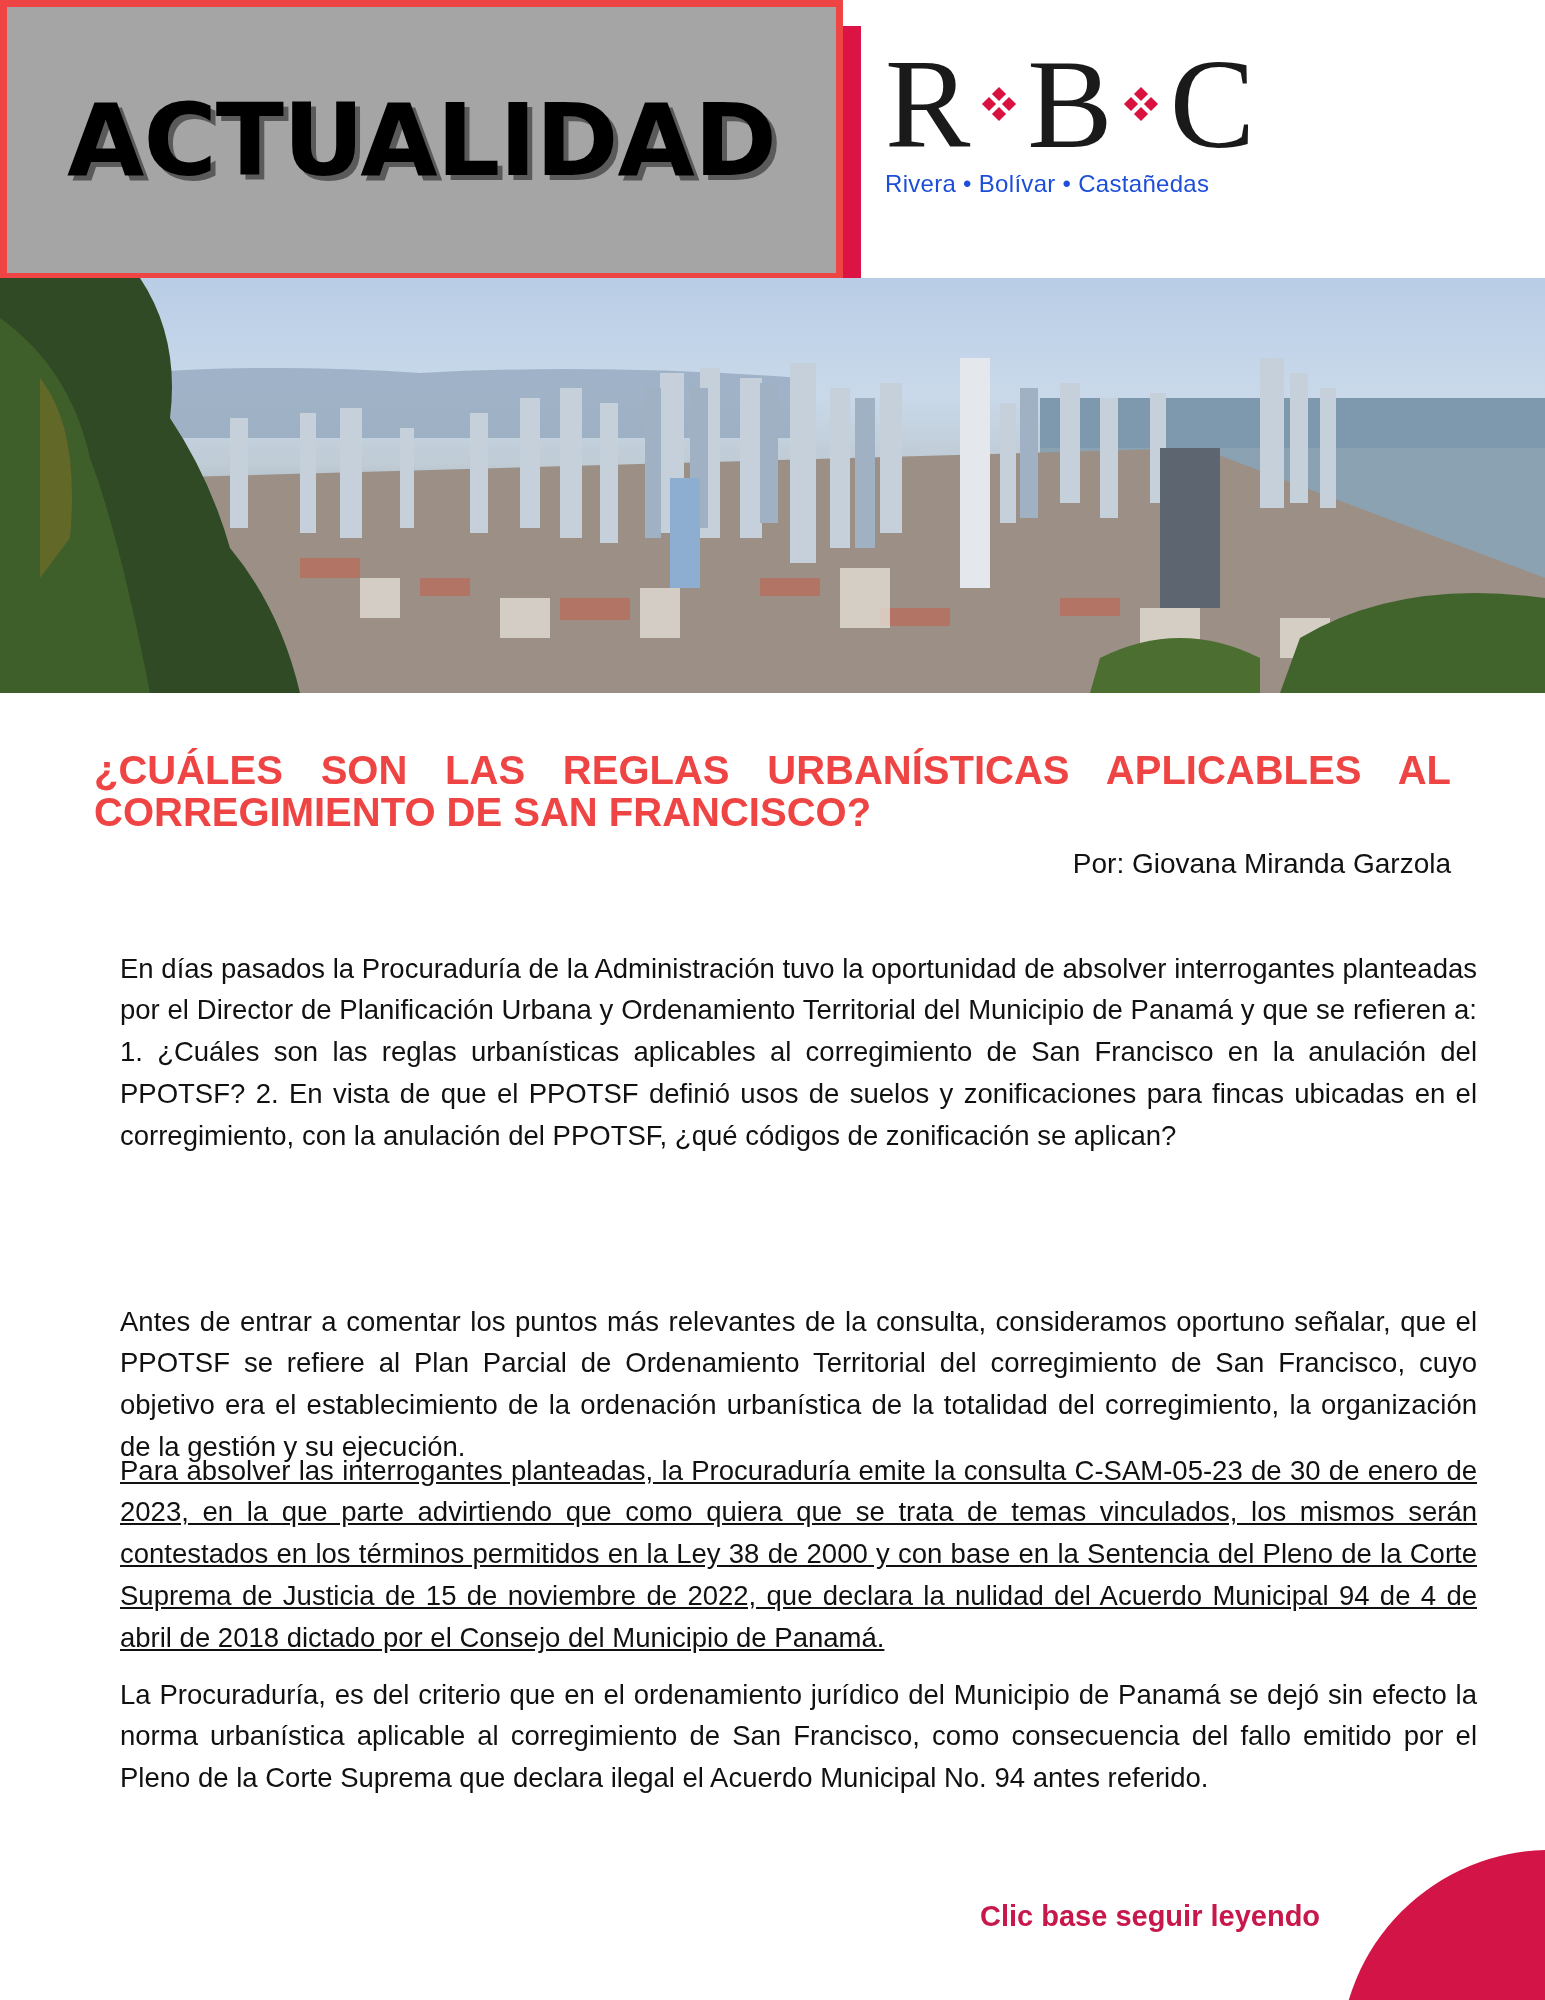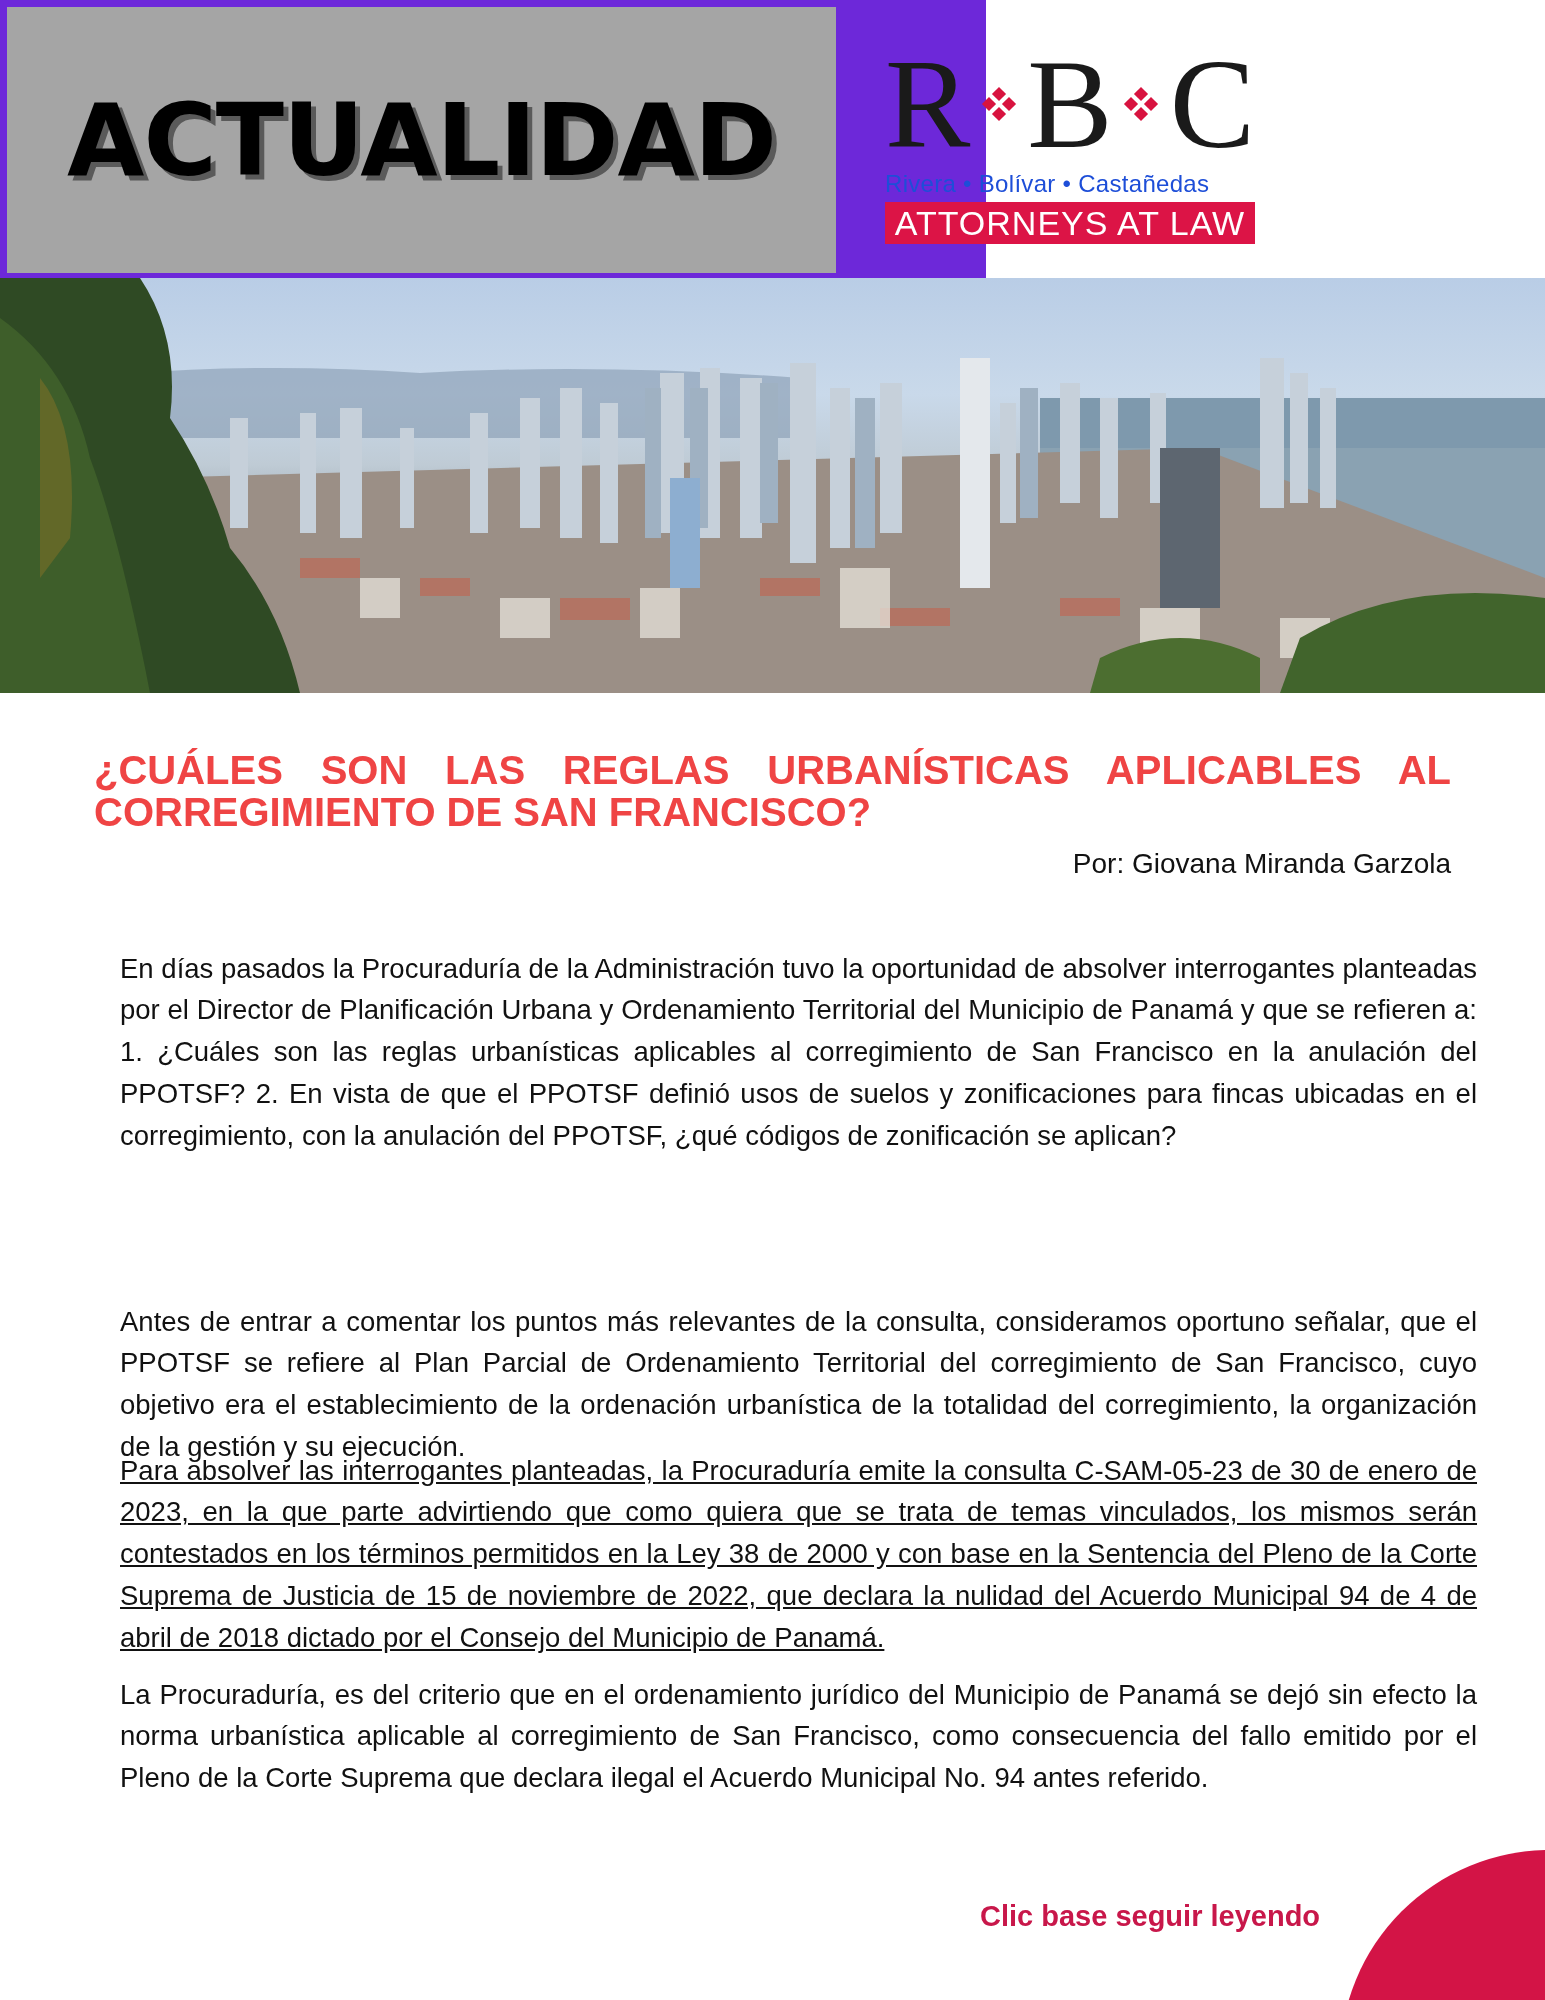--- a/index.html
+++ b/index.html
@@ -1,21 +1,21 @@
 <!DOCTYPE html>
 <html><head>
 <meta charset="utf-8">
 <style>
   html, body { margin:0; padding:0; }
   body { width:1545px; height:2000px; position:relative; overflow:hidden; background:#ffffff;
          font-family:"Liberation Sans", sans-serif; color:#111; }
 
   
   .hdr-red { position:absolute; left:26px; top:26px; width:835px; height:272px; background:#dc1446; }
-  .hdr-box { position:absolute; left:0; top:0; width:986px; height:280px; background:#6d28d9; }
+  .hdr-box { position:absolute; left:0; top:0; width:843px; height:280px; background:#ef4444; }
   .hdr-inner { position:absolute; left:7px; top:7px; width:829px; height:266px; background:#a5a5a5;
                display:flex; align-items:center; justify-content:center; }
   .hdr-title { font-family:"DejaVu Sans", sans-serif; font-weight:bold; font-size:100px; letter-spacing:-1px;
                color:#000; text-shadow:5px 5px 0 #5a5a5a; transform:scaleX(1.0); }
 
   
   .logo { position:absolute; left:885px; top:50px; width:370px; height:200px; }
   .logo-letters { display:flex; align-items:center; justify-content:space-between; height:108px; }
   .logo-letter { font-family:"Liberation Serif", serif; font-size:128px; line-height:108px; color:#1a1a1a; }
   .diamond { width:34px; height:34px; position:relative; }
@@ -72,21 +72,20 @@
     <span class="logo-letter">B</span>
     <div class="diamond">
       <span class="d1"></span>
         <span class="d2"></span>
         <span class="d3"></span>
         <span class="d4"></span>
     </div>
     <span class="logo-letter">C</span>
   </div>
   <div class="logo-sub">Rivera • Bolívar • Castañedas</div>
-  <div class="logo-band">ATTORNEYS AT LAW</div>
 </div>
 
 <div class="photo">
   <svg width="1545" height="415" viewBox="0 0 1545 415">
 
     <path d="M0 110 Q200 80 420 95 Q600 85 800 100 L800 160 L0 160 Z" fill="#8fa3b8" opacity="0.7"></path>
 
     <rect x="1040" y="120" width="505" height="190" fill="#7e99ad"></rect>
     <rect x="1040" y="170" width="505" height="140" fill="#8aa2b2"></rect>
 

